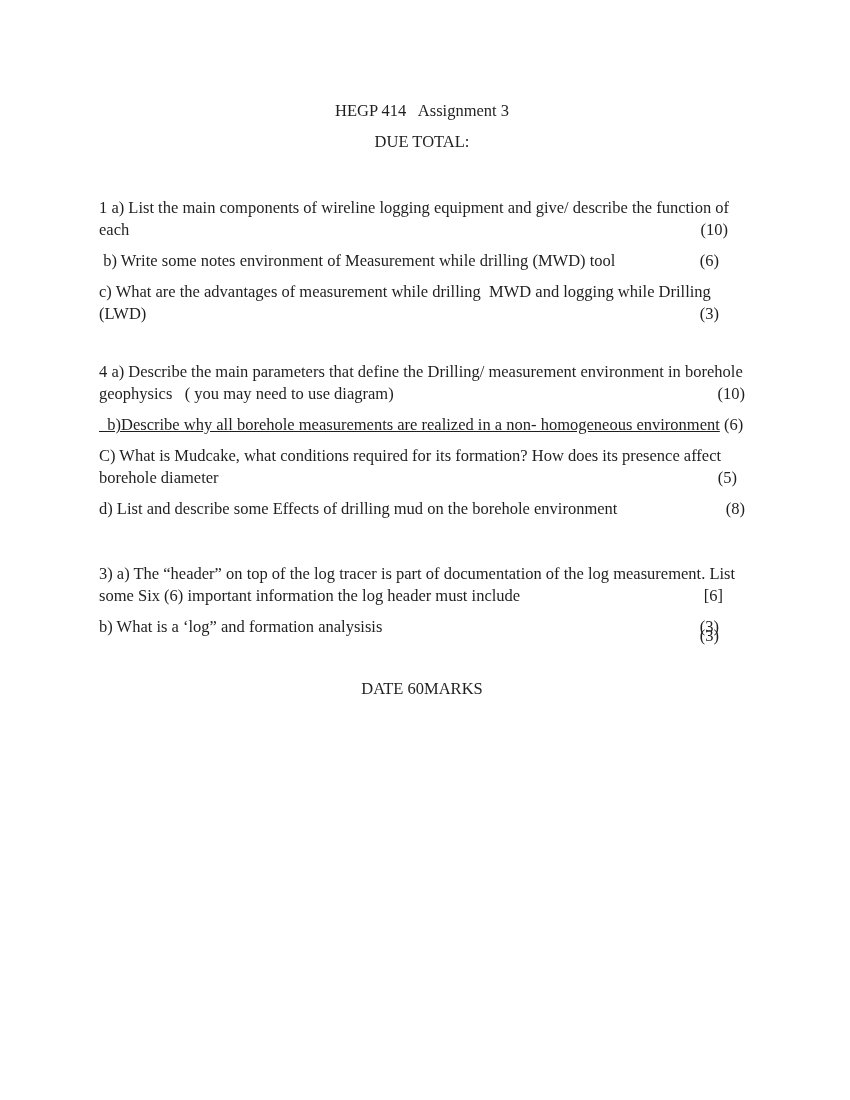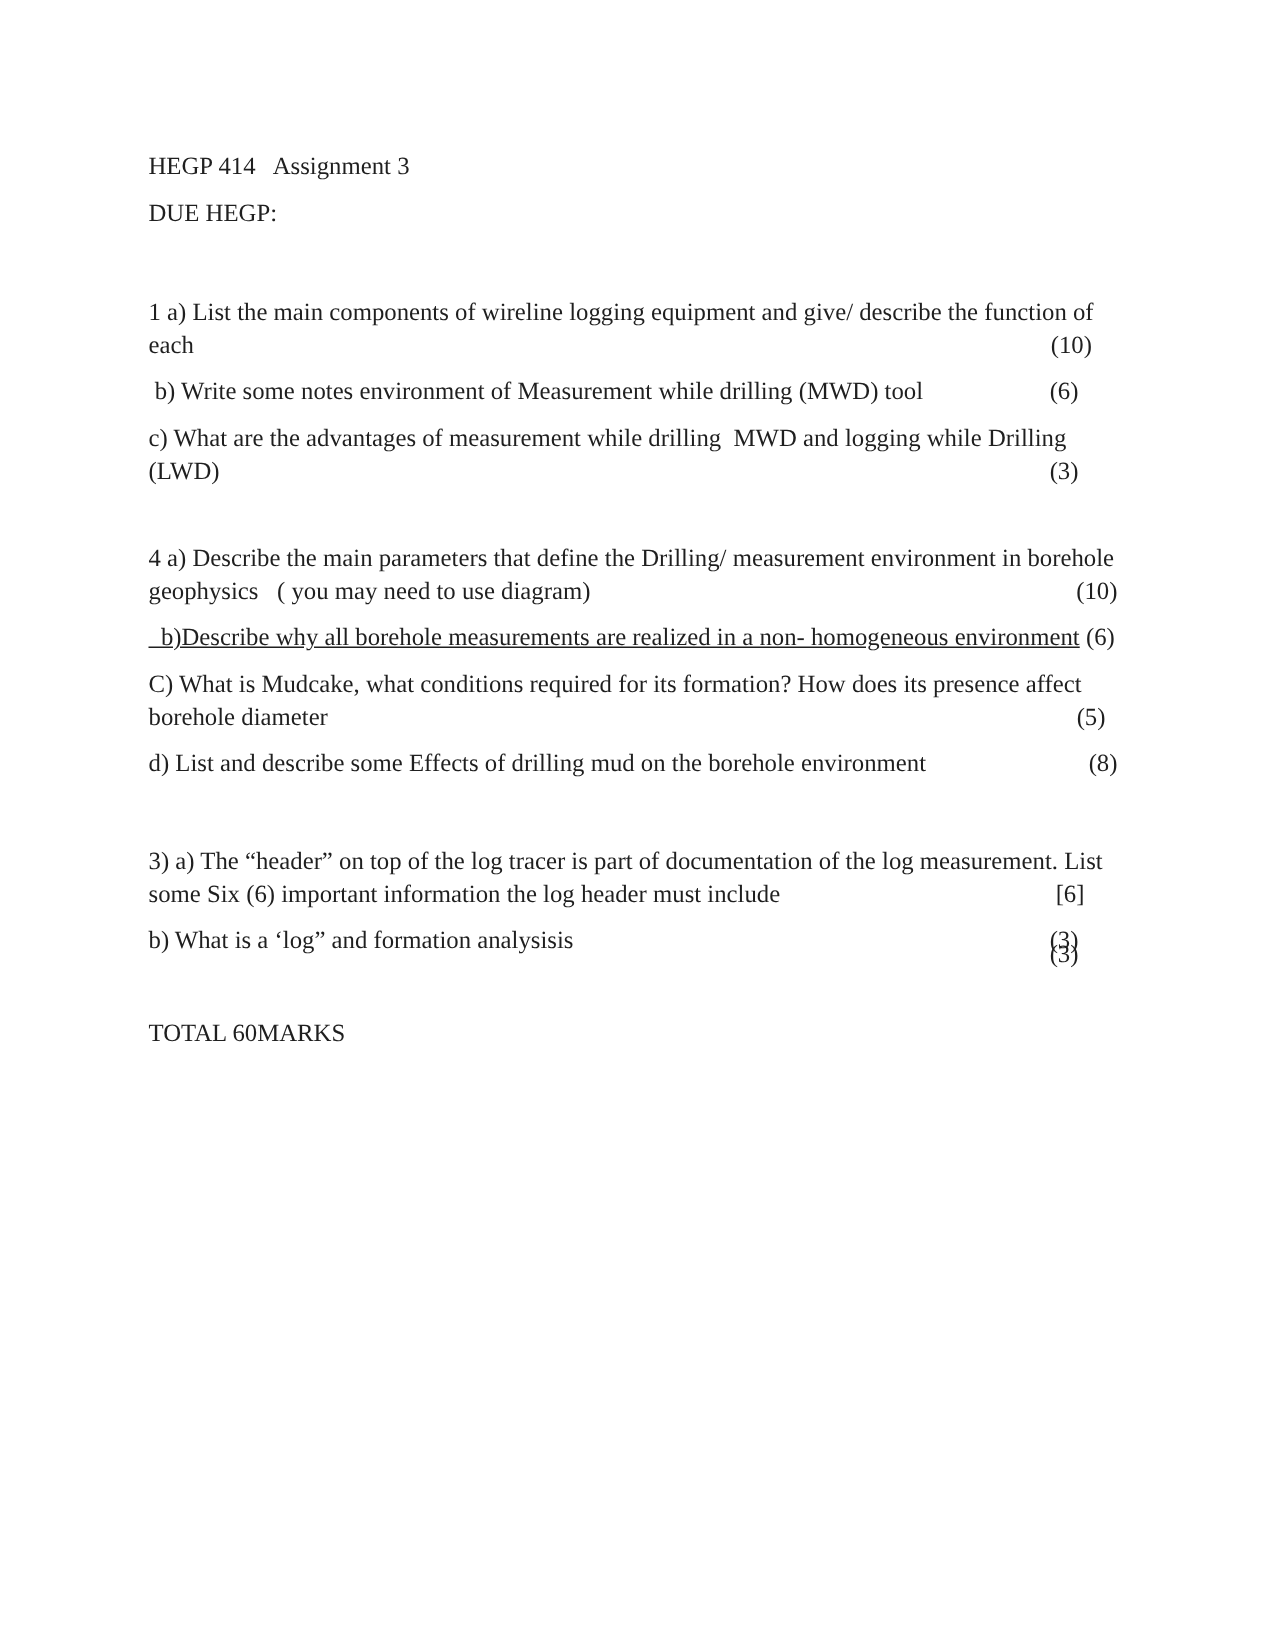--- a/index.html
+++ b/index.html
@@ -14,20 +14,21 @@
     box-sizing: border-box;
     background: #ffffff;
     color: #1f1f1f;
     font-family: "Liberation Serif", serif;
     font-size: 16.5px;
     line-height: 22px;
     padding: 100px 105px 0 99px;
     overflow: hidden;
   }
   .centered {
+    text-align: center;
     margin: 0 0 9px 0;
   }
   .q {
     position: relative;
     margin: 0 0 9px 0;
   }
   .qt {
     white-space: pre-wrap;
   }
   .q .qm {
@@ -50,21 +51,21 @@
 </style>
 </head>
 <body>
 
 <div class="page">
 
   <div class="centered">
     <span class="qt">HEGP 414   Assignment 3</span>
   </div>
   <div class="centered">
-    <span class="qt">DUE HEGP:</span>
+    <span class="qt">DUE TOTAL:</span>
   </div>
 
   <div class="sp1"></div>
 
   <p class="q" style="--mr:17px">
     <span class="qt">1 a) List the main components of wireline logging equipment and give/ describe the function of each</span>
     <span class="qm">(10)</span>
   </p>
   <p class="q" style="--mr:26px">
     <span class="qt"> b) Write some notes environment of Measurement while drilling (MWD) tool</span>
@@ -104,16 +105,16 @@
     <span class="qt">b) What is a ‘log” and formation analysisis</span>
     <span class="qm">(3)</span>
   </p>
   <p class="q" style="--mr:26px">
     <span class="qm">(3)</span>
   </p>
 
   <div class="sp4"></div>
 
   <div class="centered">
-    <span class="qt">TOTAL 60MARKS</span>
+    <span class="qt">DATE 60MARKS</span>
   </div>
 
 </div>
 
 </body></html>

